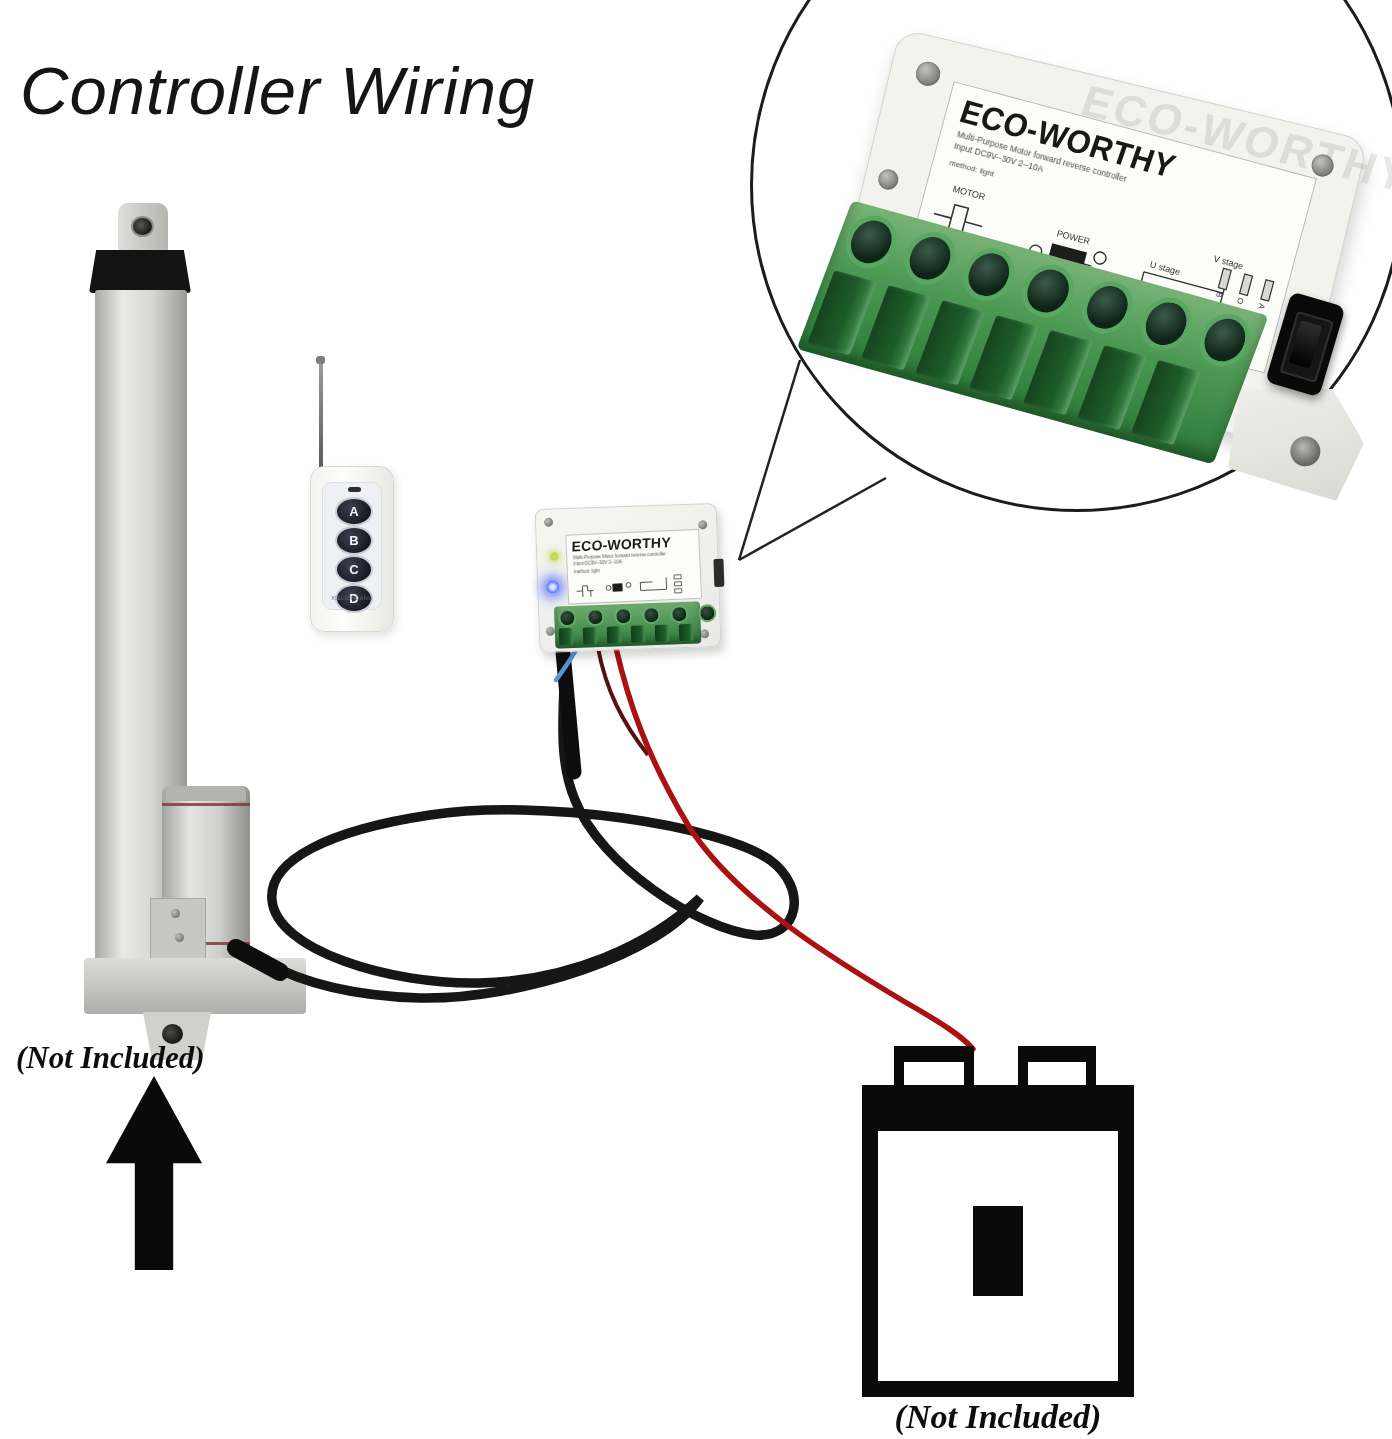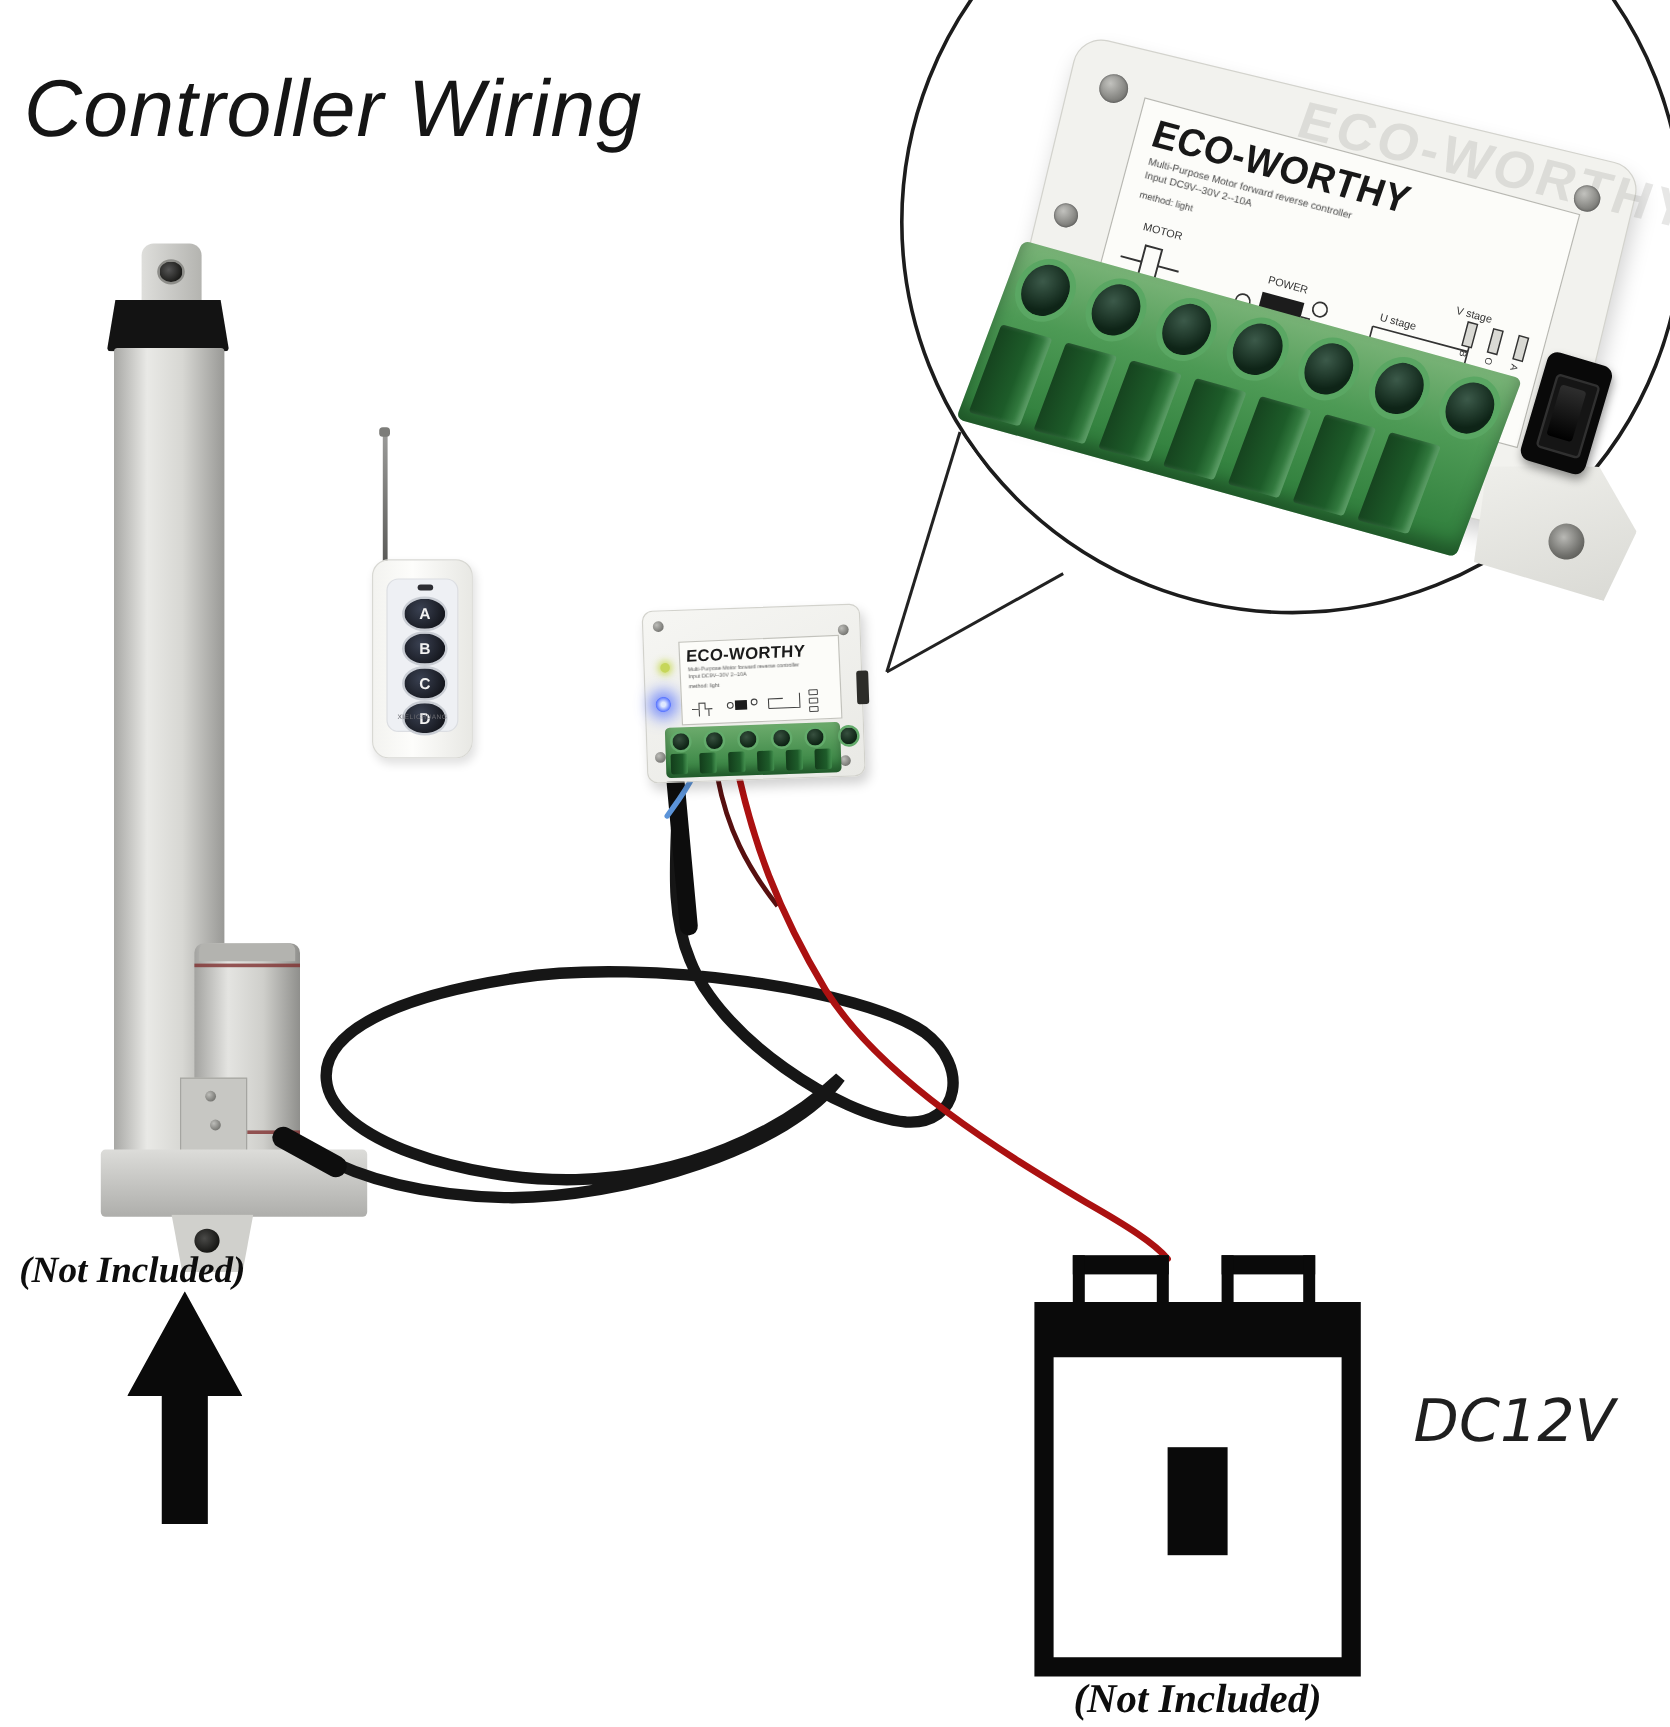--- a/index.html
+++ b/index.html
@@ -303,18 +303,17 @@
     </div>
     <div class="abs sm-nub"></div>
   </div>
 
   <div class="abs batt-term" style="left:894px;top:1046px;width:80px;height:46px"></div>
   <div class="abs batt-term" style="left:1018px;top:1046px;width:78px;height:46px"></div>
   <div class="abs battery">
     <div class="batt-mark"></div>
   </div>
   <div class="abs serif-note" style="left:862px;top:1398px;width:272px;text-align:center;font-size:34px">(Not Included)</div>
-  <div class="abs soft-italic" style="left:1178px;top:1156px;font-size:49px">DC12V</div>
 
   <div class="abs serif-note" style="left:16px;top:1040px;font-size:31px">(Not Included)</div>
   <div class="abs up-arrow"></div>
 
 </div>
 
 </body></html>

